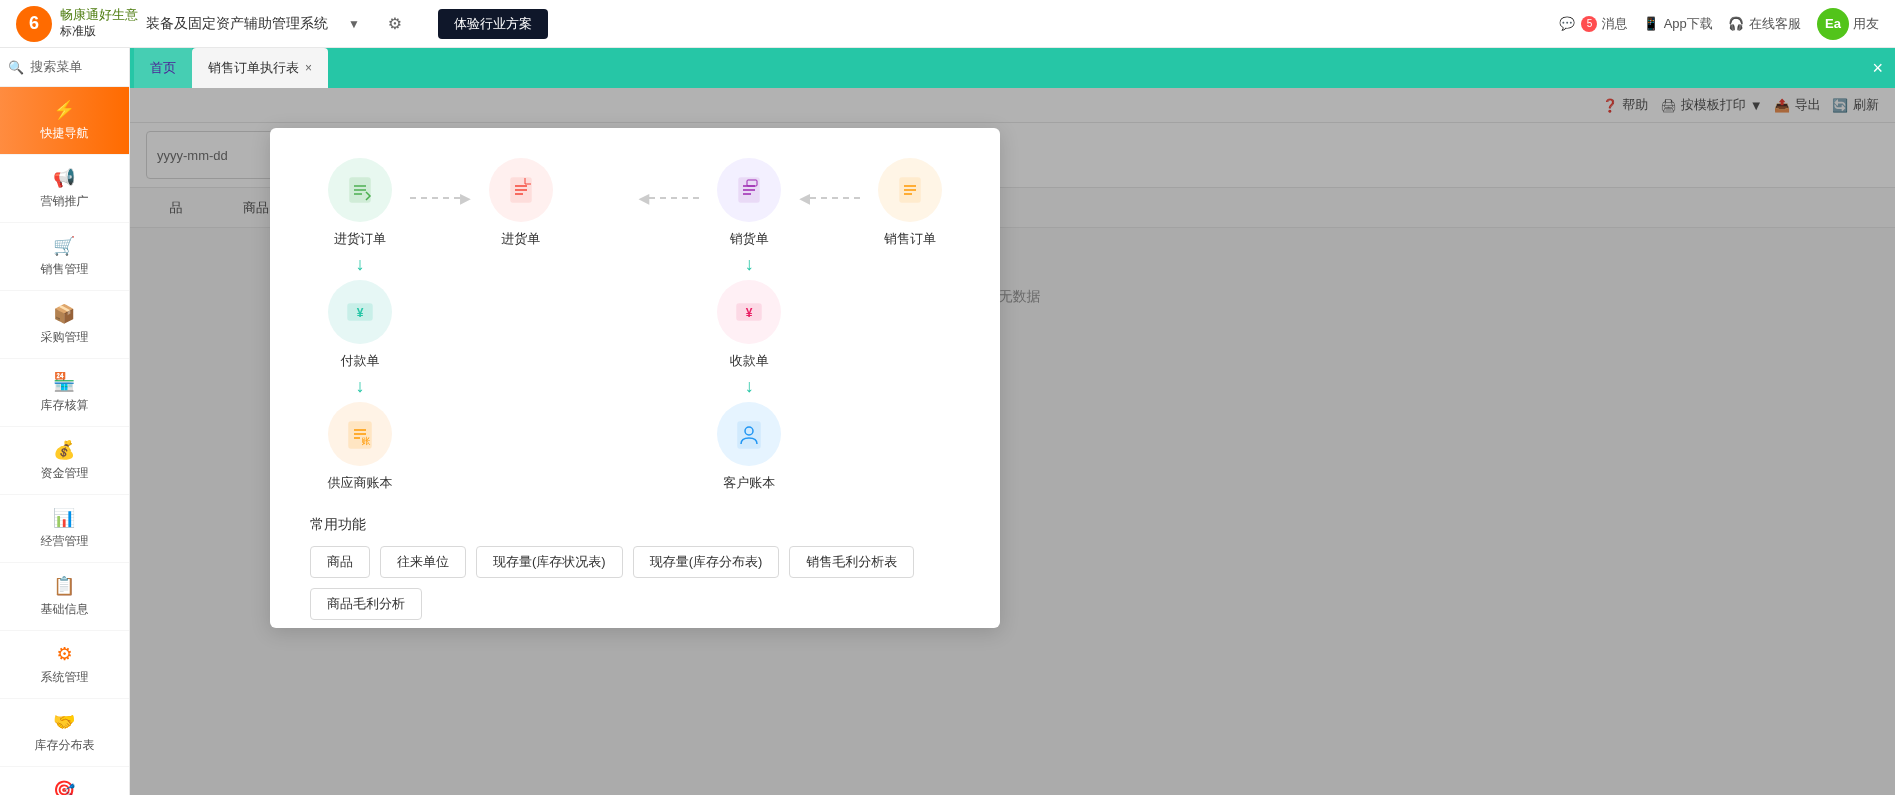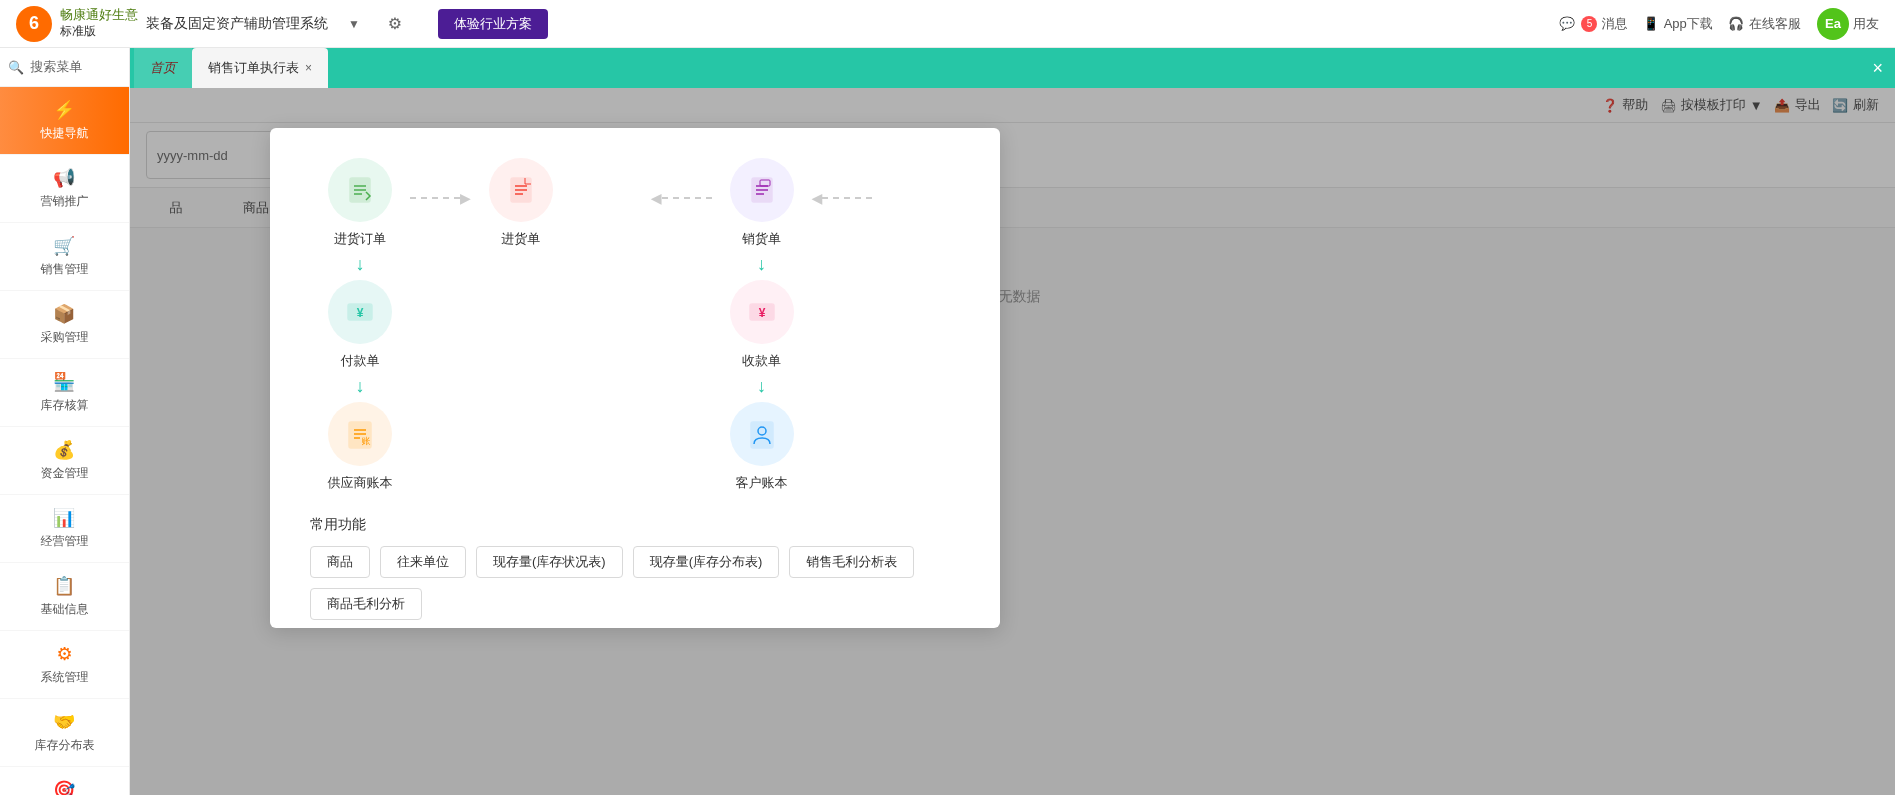--- a/index.html
+++ b/index.html
@@ -58,21 +58,21 @@
     .settings-btn {
       width: 30px;
       height: 30px;
       background: none;
       border: none;
       cursor: pointer;
       color: #666;
       font-size: 16px;
     }
     .experience-btn {
-      background: #4c1d95;
+      background: #0f172a;
       color: white;
       border: none;
       padding: 6px 16px;
       border-radius: 4px;
       cursor: pointer;
       font-size: 13px;
       margin-left: 8px;
     }
 
     .header-right {
@@ -174,22 +174,21 @@
       height: 40px;
       display: flex;
       align-items: center;
       gap: 6px;
       cursor: pointer;
       font-size: 13px;
       color: rgba(255,255,255,0.85);
     }
     .tab-item.home {
       background: rgba(255,255,255,0.15);
-      color: #7f1d1d;
-      font-style: italic;
+      color: #4c1d95;
     }
     .tab-item.active-tab {
       background: #f5f5f5;
       color: #333;
       border-radius: 4px 4px 0 0;
     }
     .tab-close {
       font-size: 12px;
       color: #666;
       cursor: pointer;
@@ -699,20 +698,33 @@
                     </div>
                     <span class="flow-label">客户账本</span>
                   </div>
                 </div>
 
                 <div style="display:flex;align-items:center;margin-top:32px;flex-shrink:0;">
                   <span style="color:#ccc;font-size:14px;">◀</span>
                   <div style="width:50px;border-top:2px dashed #ccc;"></div>
                 </div>
 
+                <div class="flow-col">
+                  <div class="flow-item">
+                    <div class="flow-circle circle-orange" style="width:64px;height:64px;display:flex;align-items:center;justify-content:center;">
+                      <svg width="32" height="32" viewBox="0 0 32 32">
+                        <rect x="6" y="4" width="20" height="24" rx="2" fill="#ff9800" opacity="0.1" stroke="#ff9800" stroke-width="1.5"></rect>
+                        <line x1="10" y1="12" x2="22" y2="12" stroke="#ff9800" stroke-width="1.5"></line>
+                        <line x1="10" y1="16" x2="22" y2="16" stroke="#ff9800" stroke-width="1.5"></line>
+                        <line x1="10" y1="20" x2="18" y2="20" stroke="#ff9800" stroke-width="1.5"></line>
+                      </svg>
+                    </div>
+                    <span class="flow-label">销售订单</span>
+                  </div>
+                </div>
 
               </div>
             </div>
 
             <div class="common-func-section">
               <div class="common-func-title">常用功能</div>
               <div class="func-btns">
                 <button class="func-btn">商品</button>
                 <button class="func-btn">往来单位</button>
                 <button class="func-btn">现存量(库存状况表)</button>

